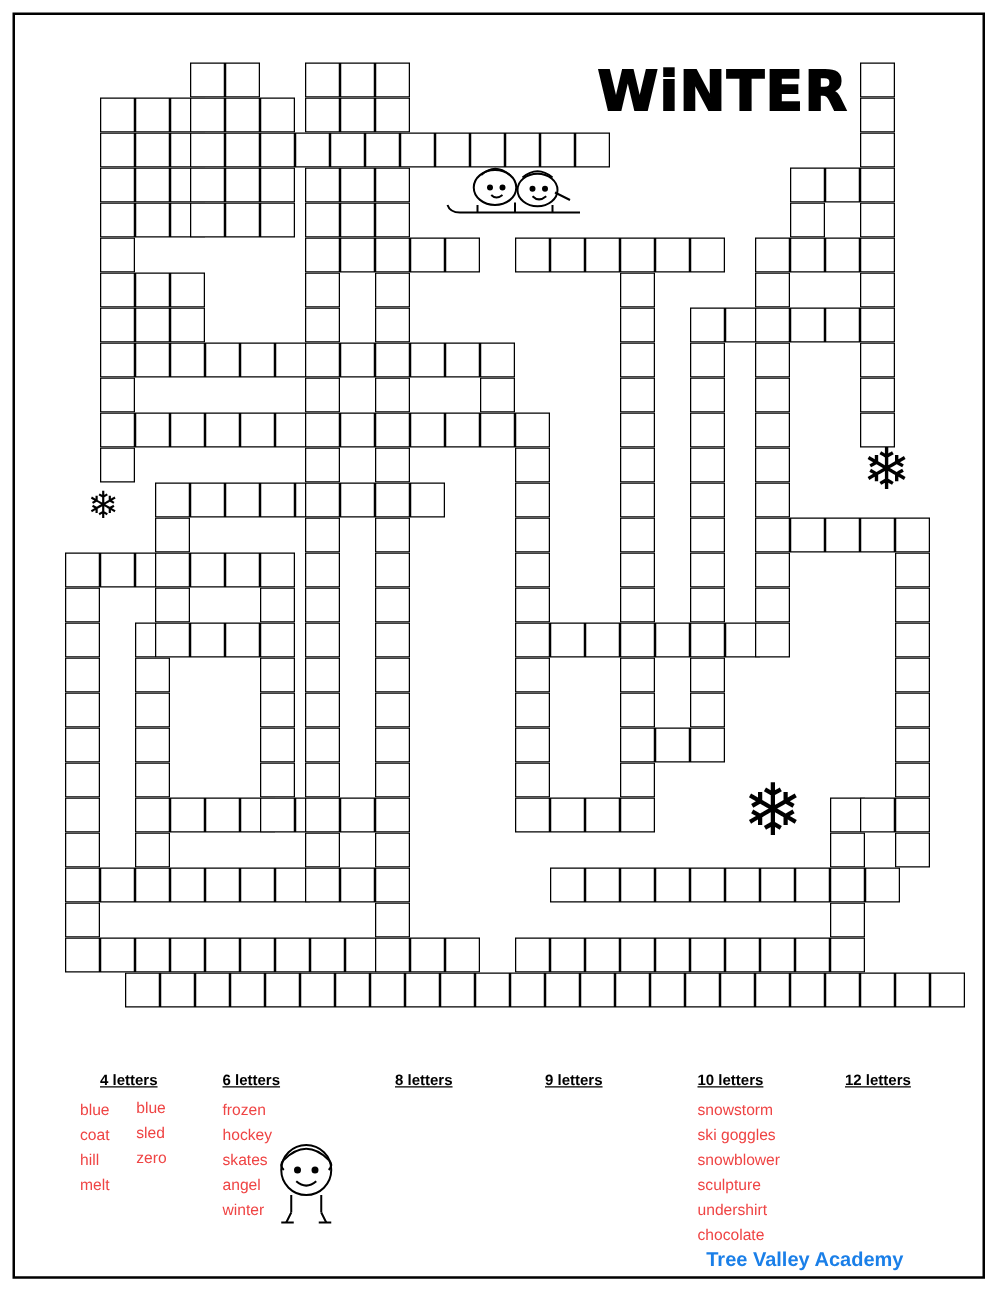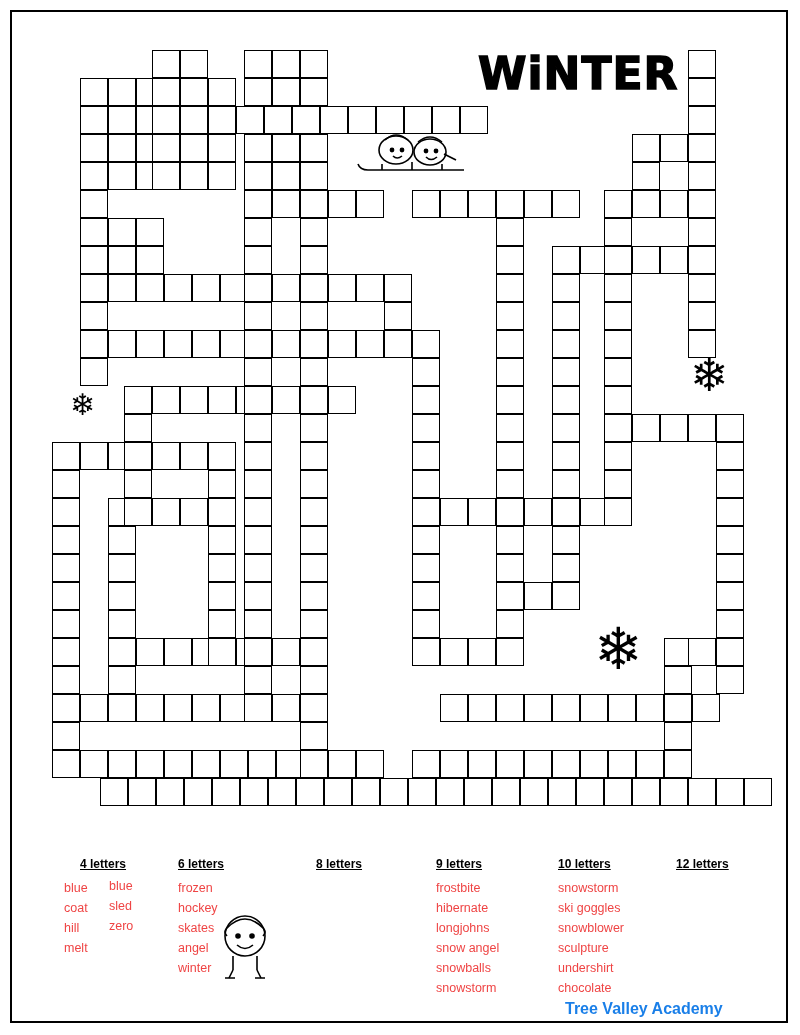--- a/index.html
+++ b/index.html
@@ -516,28 +516,20 @@
           <div class="wl-word">winter</div>
         </div>
       </div>
 
       <div class="wl-col" style="left:304px;">
         <div class="wl-head">8 letters</div>
       </div>
 
       <div class="wl-col" style="left:424px;">
         <div class="wl-head">9 letters</div>
-        <div class="wl-words">
-          <div class="wl-word">frostbite</div>
-          <div class="wl-word">hibernate</div>
-          <div class="wl-word">longjohns</div>
-          <div class="wl-word">snow angel</div>
-          <div class="wl-word">snowballs</div>
-          <div class="wl-word">snowstorm</div>
-        </div>
       </div>
 
       <div class="wl-col" style="left:546px;">
         <div class="wl-head">10 letters</div>
         <div class="wl-words">
           <div class="wl-word">snowstorm</div>
           <div class="wl-word">ski goggles</div>
           <div class="wl-word">snowblower</div>
           <div class="wl-word">sculpture</div>
           <div class="wl-word">undershirt</div>

